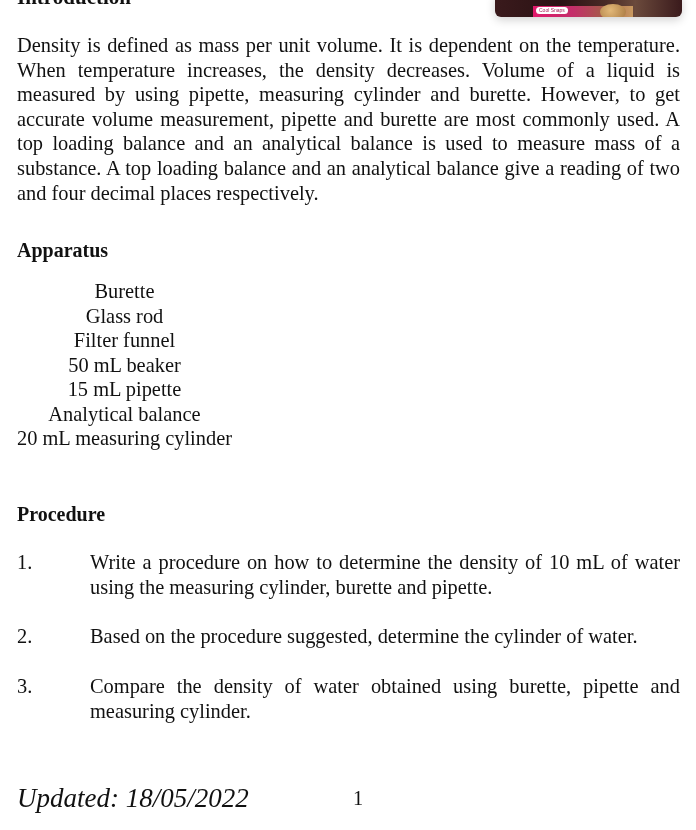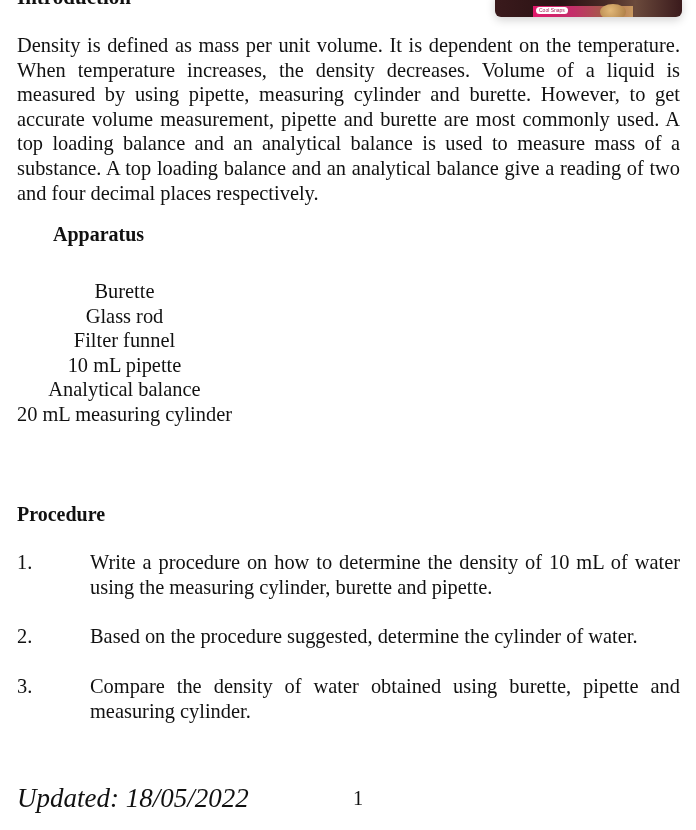--- a/index.html
+++ b/index.html
@@ -136,27 +136,28 @@
   <div class="cut-heading">Introduction</div>
 
   <div class="video-thumb">
     <div class="pink-strip"></div>
     <div class="food"></div>
     <span class="label-pill">Cool Snaps</span>
   </div>
 
   <p class="paragraph" style="margin:0;">Density is defined as mass per unit volume. It is dependent on the temperature. When temperature increases, the density decreases. Volume of a liquid is measured by using pipette, measuring cylinder and burette. However, to get accurate volume measurement, pipette and burette are most commonly used. A top loading balance and an analytical balance is used to measure mass of a substance. A top loading balance and an analytical balance give a reading of two and four decimal places respectively.</p>
 
-  <div class="section-heading" style="top:222px;margin-left:36px;">Apparatus</div>
+  <div class="section-heading" style="top:238px;">Apparatus</div>
 
   <ul class="apparatus-list">
     <li>Burette</li>
     <li>Glass rod</li>
     <li>Filter funnel</li>
-    <li>10 mL pipette</li>
+    <li>50 mL beaker</li>
+    <li>15 mL pipette</li>
     <li>Analytical balance</li>
     <li>20 mL measuring cylinder</li>
   </ul>
 
   <div class="section-heading" style="top:502px;">Procedure</div>
 
   <div class="proc-item" style="top:550px;">
     <span class="num">1.</span>
     <div class="text">Write a procedure on how to determine the density of 10 mL of water using the measuring cylinder, burette and pipette.</div>
   </div>

